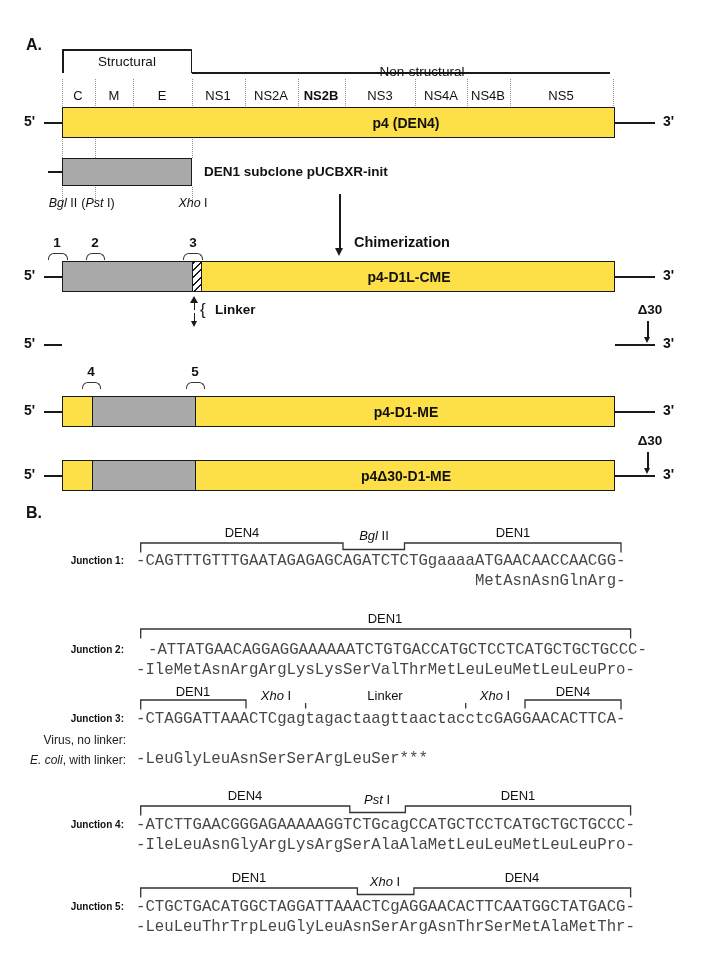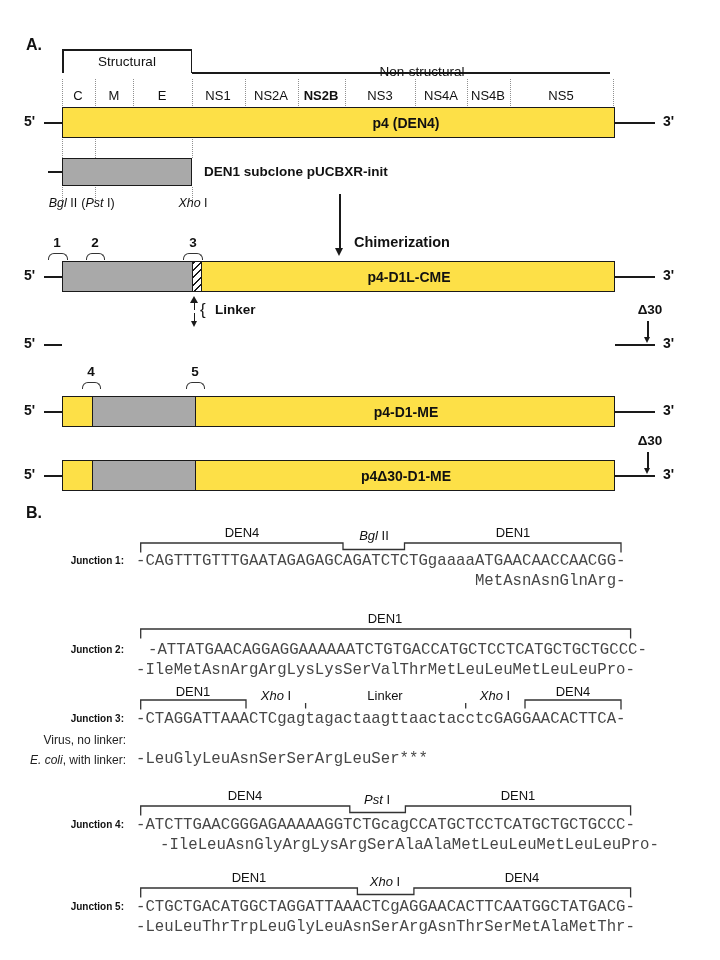--- a/index.html
+++ b/index.html
@@ -193,21 +193,21 @@
   <div class="abs mono" style="left:136px;top:751px;">-LeuGlyLeuAsnSerSerArgLeuSer***</div>
 
   <div class="reg ctr" style="left:245px;top:788px;">DEN4</div>
   <div class="reg ctr" style="left:377px;top:792px;"><i>Pst</i><span> I</span></div>
   <div class="reg ctr" style="left:518px;top:788px;">DEN1</div>
   <svg style="top:803px;" width="720" height="14" viewBox="0 0 720 14">
     <path d="M140.7,12.5 V3 H349.8 V9.5 H405.4 V3 H630.6 V12.5"></path>
   </svg>
   <div class="jt" style="top:819px;">Junction 4:</div>
   <div class="abs mono" style="left:136px;top:817px;">-ATCTTGAACGGGAGAAAAAGGTCTGcagCCATGCTCCTCATGCTGCTGCCC-</div>
-  <div class="abs mono" style="left:136px;top:837px;margin-left:24px;">-IleLeuAsnGlyArgLysArgSerAlaAlaMetLeuLeuMetLeuLeuPro-</div>
+  <div class="abs mono" style="left:136px;top:837px;">-IleLeuAsnGlyArgLysArgSerAlaAlaMetLeuLeuMetLeuLeuPro-</div>
 
   <div class="reg ctr" style="left:249px;top:870px;">DEN1</div>
   <div class="reg ctr" style="left:385px;top:874px;"><i>Xho</i><span> I</span></div>
   <div class="reg ctr" style="left:522px;top:870px;">DEN4</div>
   <svg style="top:885px;" width="720" height="14" viewBox="0 0 720 14">
     <path d="M140.7,12.5 V3 H357.4 V9.5 H413.9 V3 H630.6 V12.5"></path>
   </svg>
   <div class="jt" style="top:901px;">Junction 5:</div>
   <div class="abs mono" style="left:136px;top:899px;">-CTGCTGACATGGCTAGGATTAAACTCgAGGAACACTTCAATGGCTATGACG-</div>
   <div class="abs mono" style="left:136px;top:919px;">-LeuLeuThrTrpLeuGlyLeuAsnSerArgAsnThrSerMetAlaMetThr-</div>

